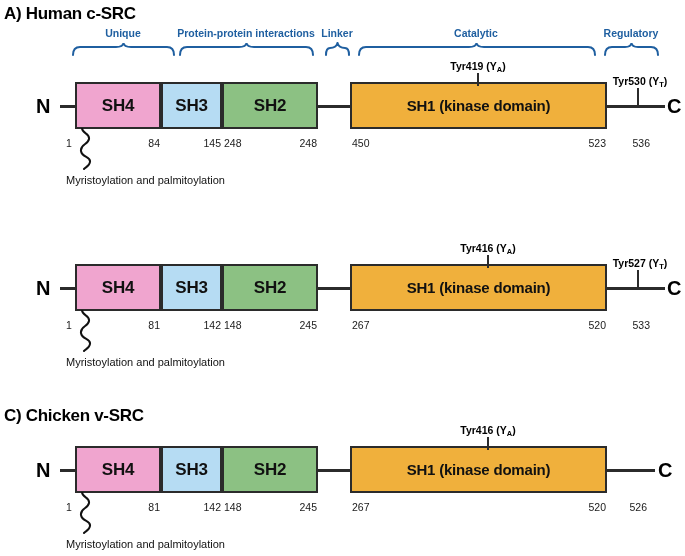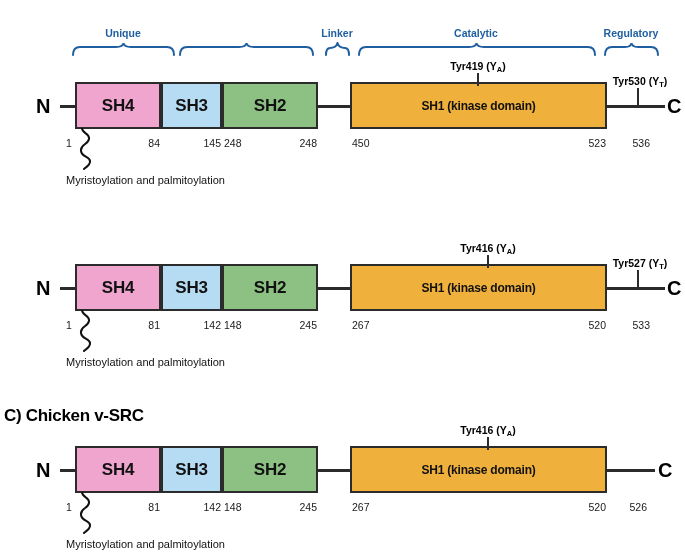--- a/index.html
+++ b/index.html
@@ -55,21 +55,21 @@
     align-items: center;
     justify-content: center;
   }
   .domain span {
     font-size: 17px;
     font-weight: bold;
     color: #111111;
     letter-spacing: -0.2px;
     white-space: nowrap;
   }
-  .domain.sh1 span { font-size: 12px; }
+  .domain.sh1 span { font-size: 15px; }
 
   .pos {
     position: absolute;
     font-size: 10.5px;
     color: #1a1a1a;
     white-space: nowrap;
   }
   .pos.r { transform: translateX(-100%); }
 
   
@@ -111,28 +111,30 @@
     color: #1f5fa0;
     white-space: nowrap;
     transform: translateX(-50%);
   }
 </style>
 </head>
 <body>
 
 <div class="panel" id="panel-a">
 
+  <div class="panel-title" style="top:4px;">A) Human c-SRC</div>
 
   <div class="bracket-label" style="top:27px; left:123px;">Unique</div>
   <div class="bracket" style="top:42px; left:72px;">
     <svg width="103" height="14" viewBox="0 0 103 14">
       <path d="M1 13 Q1 5 8 5 L44 5 Q51 5 51.5 1 Q52 5 59 5 L95 5 Q102 5 102 13" fill="none" stroke="#1f5fa0" stroke-width="2" stroke-linecap="round"></path>
     </svg>
   </div>
 
+  <div class="bracket-label" style="top:27px; left:246px;">Protein-protein interactions</div>
   <div class="bracket" style="top:42px; left:179px;">
     <svg width="135" height="14" viewBox="0 0 135 14">
       <path d="M1 13 Q1 5 8 5 L60 5 Q67 5 67.5 1 Q68 5 75 5 L127 5 Q134 5 134 13" fill="none" stroke="#1f5fa0" stroke-width="2" stroke-linecap="round"></path>
     </svg>
   </div>
 
   <div class="bracket-label" style="top:27px; left:337px;">Linker</div>
   <div class="bracket" style="top:42px; left:325px;">
     <svg width="25" height="14" viewBox="0 0 25 14">
       <path d="M1 13 Q1 6 5 6 Q11 6 12.5 1 Q14 6 20 6 Q24 6 24 13" fill="none" stroke="#1f5fa0" stroke-width="2" stroke-linecap="round"></path>

